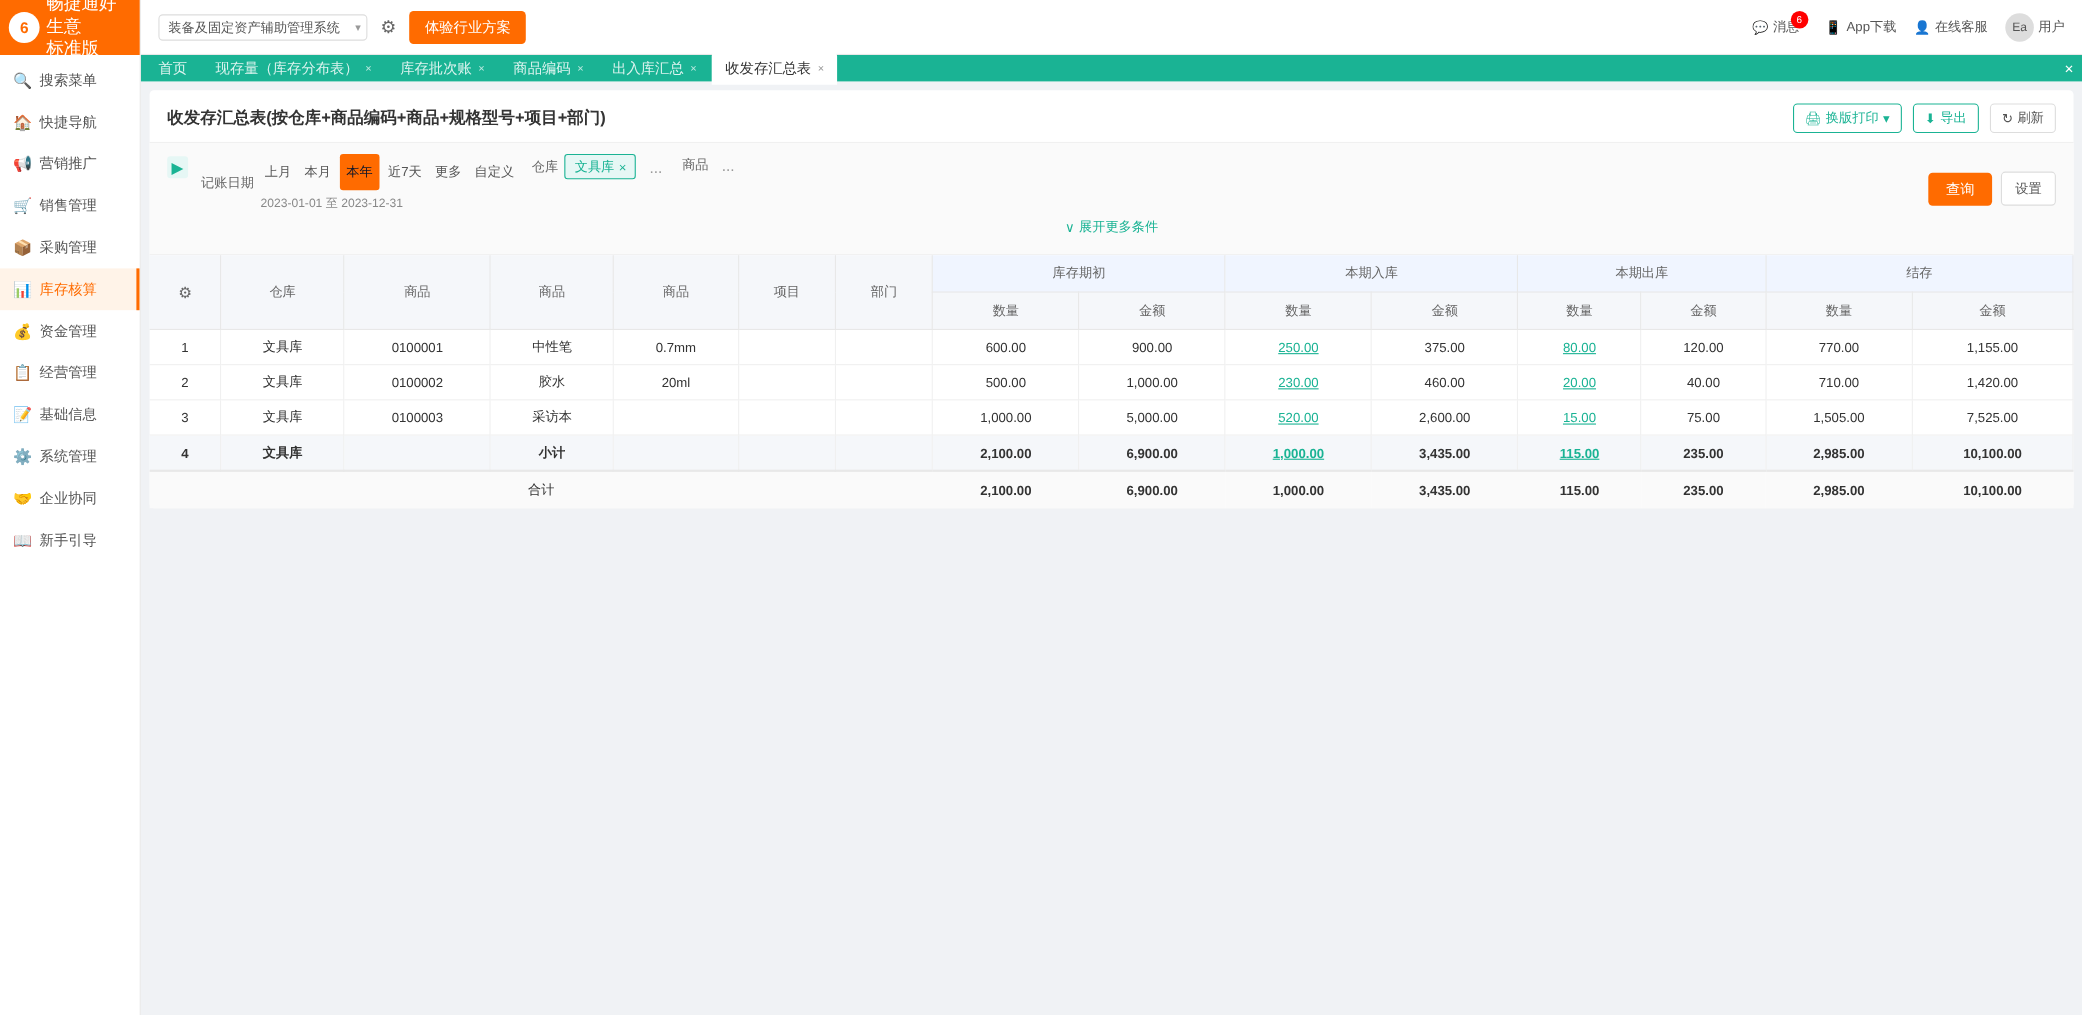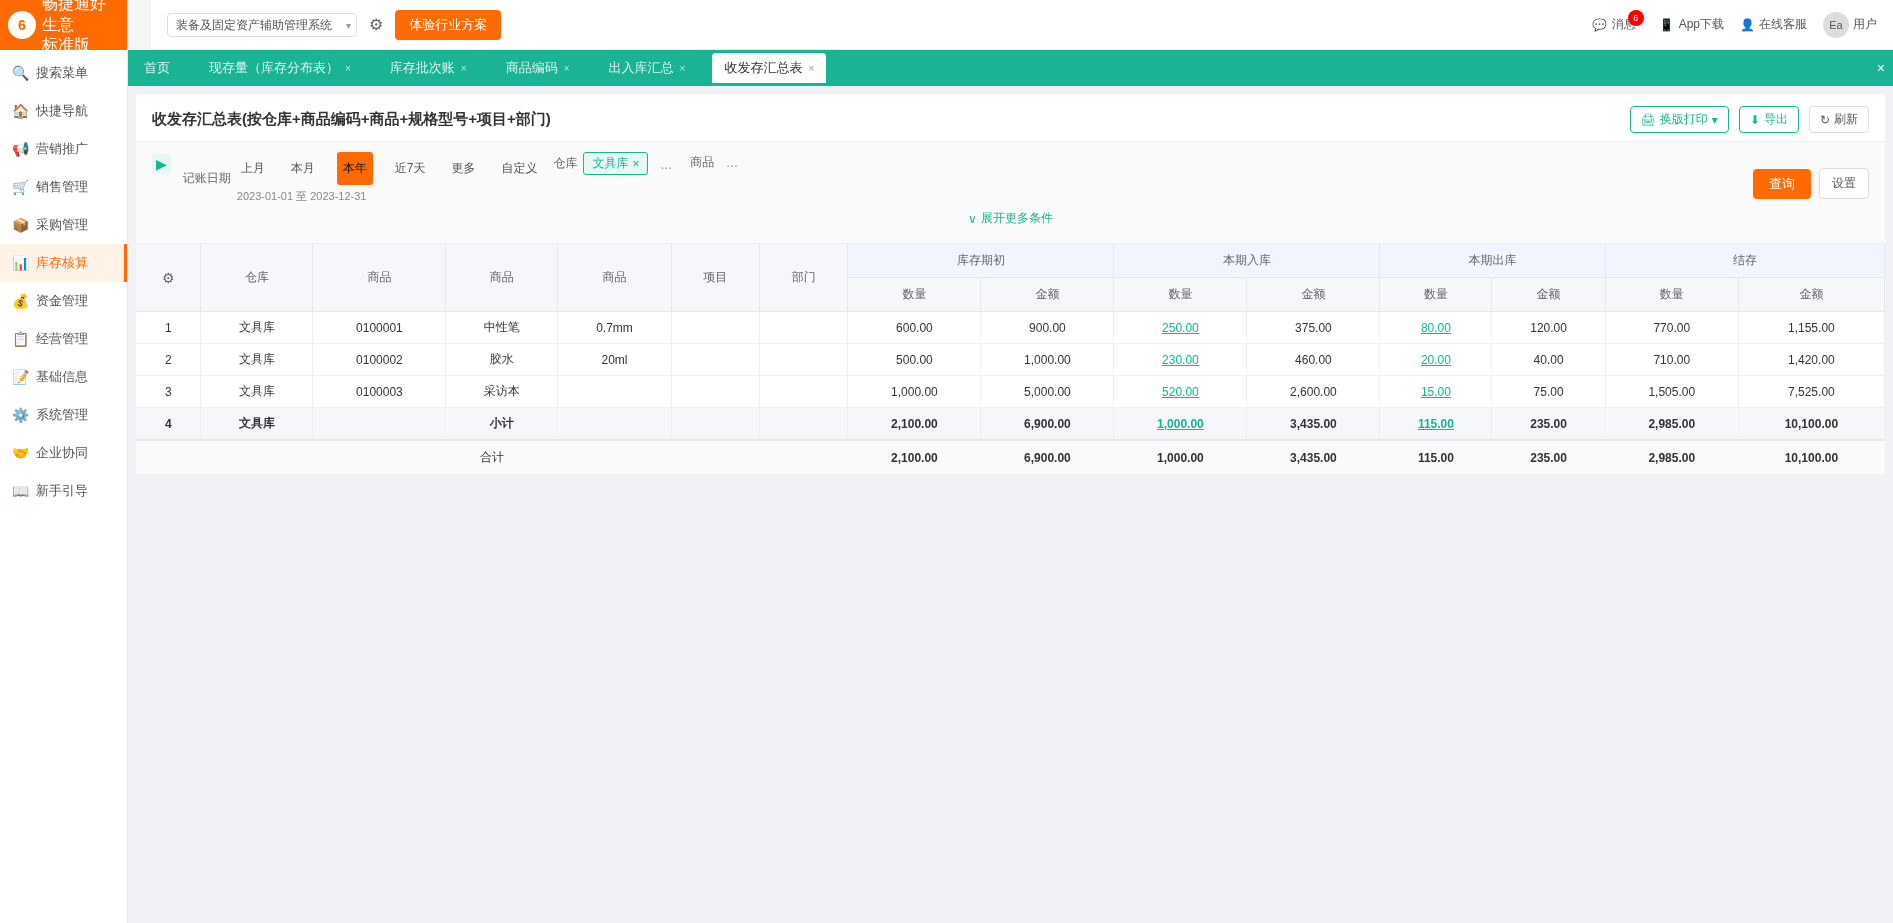--- a/index.html
+++ b/index.html
@@ -12,33 +12,33 @@
     .logo-text { font-size: 16px; color: #fff; line-height: 1.3; }
     .sidebar-nav { flex: 1; overflow-y: auto; padding: 4px 0; }
     .nav-item { display: flex; align-items: center; gap: 6px; padding: 10px 12px; cursor: pointer; color: #555; font-size: 13px; }
     .nav-item.active { background: #fff3e8; color: #ff6b00; border-right: 3px solid #ff6b00; }
     .nav-item .nav-icon { font-size: 14px; width: 18px; text-align: center; }
 
     
     .main { flex: 1; display: flex; flex-direction: column; overflow: hidden; }
 
     
-    .topbar { height: 50px; background: #fff; border-bottom: 1px solid #e8e8e8; display: flex; align-items: center; padding: 0 16px; gap: 12px; margin-left: 23px; }
+    .topbar { height: 50px; background: #fff; border-bottom: 1px solid #e8e8e8; display: flex; align-items: center; padding: 0 16px; gap: 12px; }
     .topbar-select { border: 1px solid #ddd; border-radius: 4px; padding: 4px 24px 4px 8px; font-size: 12px; color: #555; background: #fff; appearance: none; }
     .topbar-select-wrap { position: relative; }
     .topbar-select-wrap::after { content: '▾'; position: absolute; right: 6px; top: 50%; transform: translateY(-50%); color: #999; pointer-events: none; font-size: 10px; }
     .topbar-gear { font-size: 16px; color: #666; cursor: pointer; }
     .btn-experience { background: #ff6b00; color: #fff; border: none; border-radius: 4px; padding: 6px 14px; font-size: 13px; cursor: pointer; }
     .topbar-right { display: flex; align-items: center; gap: 16px; margin-left: auto; }
     .topbar-right-item { display: flex; align-items: center; gap: 4px; color: #555; font-size: 12px; cursor: pointer; position: relative; }
     .badge-red { background: #f00; color: #fff; border-radius: 50%; width: 16px; height: 16px; display: flex; align-items: center; justify-content: center; font-size: 9px; position: absolute; top: -6px; right: -8px; }
     .user-avatar { width: 26px; height: 26px; border-radius: 50%; background: #ddd; display: flex; align-items: center; justify-content: center; font-size: 11px; color: #555; }
 
     
-    .tabs-bar { height: 36px; background: #1ab394; display: flex; align-items: center; padding: 0 4px; gap: 15px; position: relative; }
+    .tabs-bar { height: 24px; background: #1ab394; display: flex; align-items: center; padding: 0 4px; gap: 2px; position: relative; }
     .tab { display: flex; align-items: center; gap: 4px; padding: 6px 12px; font-size: 13px; color: rgba(255,255,255,0.85); cursor: pointer; border-radius: 4px 4px 0 0; position: relative; }
     .tab.active { background: #fff; color: #333; }
     .tab .close-btn { font-size: 10px; color: rgba(255,255,255,0.7); cursor: pointer; margin-left: 2px; }
     .tab.active .close-btn { color: #999; }
     .tabs-close-all { position: absolute; right: 8px; top: 50%; transform: translateY(-50%); color: #fff; font-size: 14px; cursor: pointer; }
 
     
     .content { flex: 1; overflow-y: auto; background: #f0f2f5; padding: 0; }
     .page-panel { background: #fff; margin: 8px; border-radius: 4px; padding: 0; }
 
@@ -47,21 +47,21 @@
     .page-title { font-size: 15px; font-weight: 600; color: #333; }
     .header-actions { display: flex; gap: 10px; align-items: center; }
     .btn-print { border: 1px solid #1ab394; color: #1ab394; background: #fff; border-radius: 4px; padding: 4px 10px; font-size: 12px; cursor: pointer; display: flex; align-items: center; gap: 4px; }
     .btn-export { border: 1px solid #1ab394; color: #1ab394; background: #fff; border-radius: 4px; padding: 4px 10px; font-size: 12px; cursor: pointer; display: flex; align-items: center; gap: 4px; }
     .btn-refresh { border: 1px solid #ddd; color: #555; background: #fff; border-radius: 4px; padding: 4px 10px; font-size: 12px; cursor: pointer; display: flex; align-items: center; gap: 4px; }
 
     
     .filter-area { padding: 10px 16px; background: #fafafa; border-bottom: 1px solid #f0f0f0; }
     .filter-item { display: flex; align-items: center; gap: 6px; }
     .filter-label { color: #666; font-size: 12px; white-space: nowrap; }
-    .date-btn-group { display: flex; gap: 18px; align-items: center; }
+    .date-btn-group { display: flex; gap: 4px; align-items: center; }
     .date-btn { border: none; background: transparent; color: #555; font-size: 12px; cursor: pointer; padding: 2px 4px; border-radius: 2px; }
     .date-btn.active { background: #ff6b00; color: #0f172a; border-radius: 3px; padding: 8px 6px; }
     .date-range { color: #888; font-size: 11px; margin-top: 2px; }
     .warehouse-tag { background: #e6f7f5; border: 1px solid #1ab394; color: #1ab394; border-radius: 3px; padding: 2px 8px; font-size: 12px; display: flex; align-items: center; gap: 4px; }
     .warehouse-tag .remove { cursor: pointer; color: #1ab394; }
     .expand-btn { color: #1ab394; font-size: 12px; cursor: pointer; border: none; background: transparent; display: flex; align-items: center; gap: 4px; }
     .filter-more { display: flex; align-items: center; justify-content: center; padding: 6px; }
     .btn-query { background: #ff6b00; color: #fff; border: none; border-radius: 4px; padding: 6px 16px; font-size: 13px; cursor: pointer; }
     .btn-setting { border: 1px solid #ddd; color: #555; background: #fff; border-radius: 4px; padding: 6px 12px; font-size: 12px; cursor: pointer; margin-top: 16px; }
     .ellipsis-btn { color: #999; cursor: pointer; font-size: 14px; padding: 2px 6px; }

